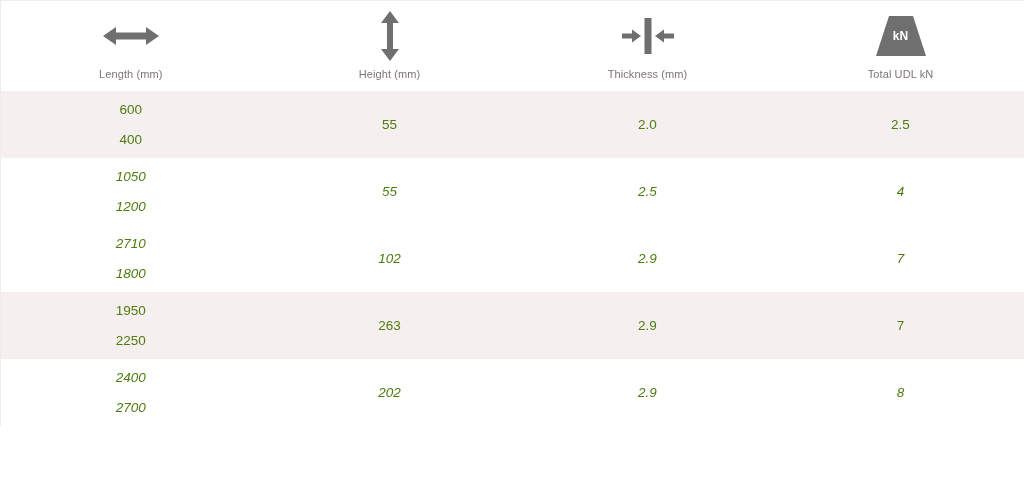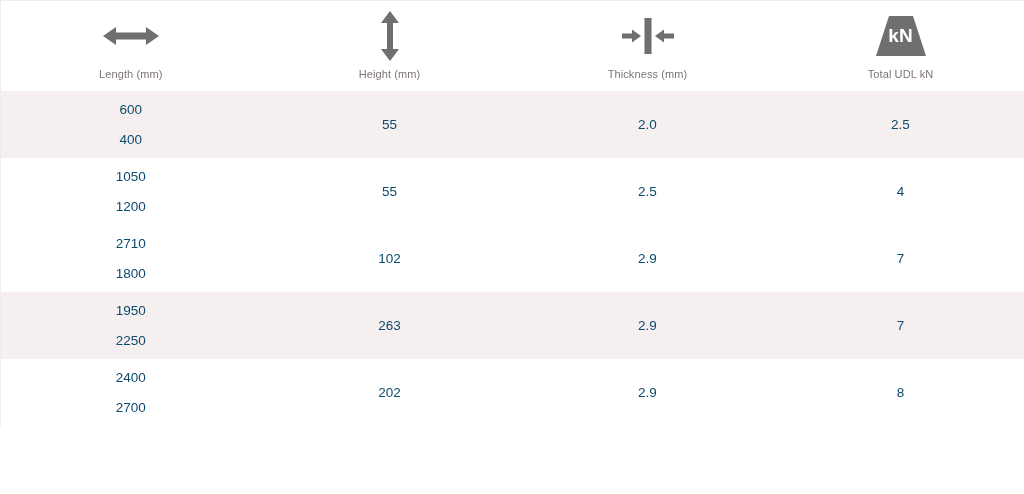--- a/index.html
+++ b/index.html
@@ -62,25 +62,25 @@
     line-height: 15px;
   }
 
   
   tbody td {
     padding: 0;
     border: none;
     text-align: center;
     vertical-align: middle;
     font-size: 13.5px;
-    color: #0c4a6e;
+    color: #4d7c0f;
     height: 67px;
   }
   tbody tr.odd td { background: #f6efef; }
-  tbody tr.even td { background: #ffffff; }
+  tbody tr.even td { background: #ffffff; font-style: italic; }
 
   .len-stack {
     display: flex;
     flex-direction: column;
     align-items: center;
     justify-content: center;
     line-height: 1;
     gap: 16px;
     height: 67px;
   }
@@ -97,21 +97,21 @@
     height: 40px;
   }
   .kn-badge svg { position: absolute; inset: 0; }
   .kn-text {
     position: absolute;
     left: 0; right: 0;
     top: 50%;
     transform: translateY(-50%);
     text-align: center;
     color: #ffffff;
-    font-size: 19px;
+    font-size: 12px;
     font-weight: bold;
     font-family: "Liberation Sans", sans-serif;
     letter-spacing: .2px;
   }
 </style>
 </head>
 <body>
 
 <table class="spec-table">
   <colgroup>

